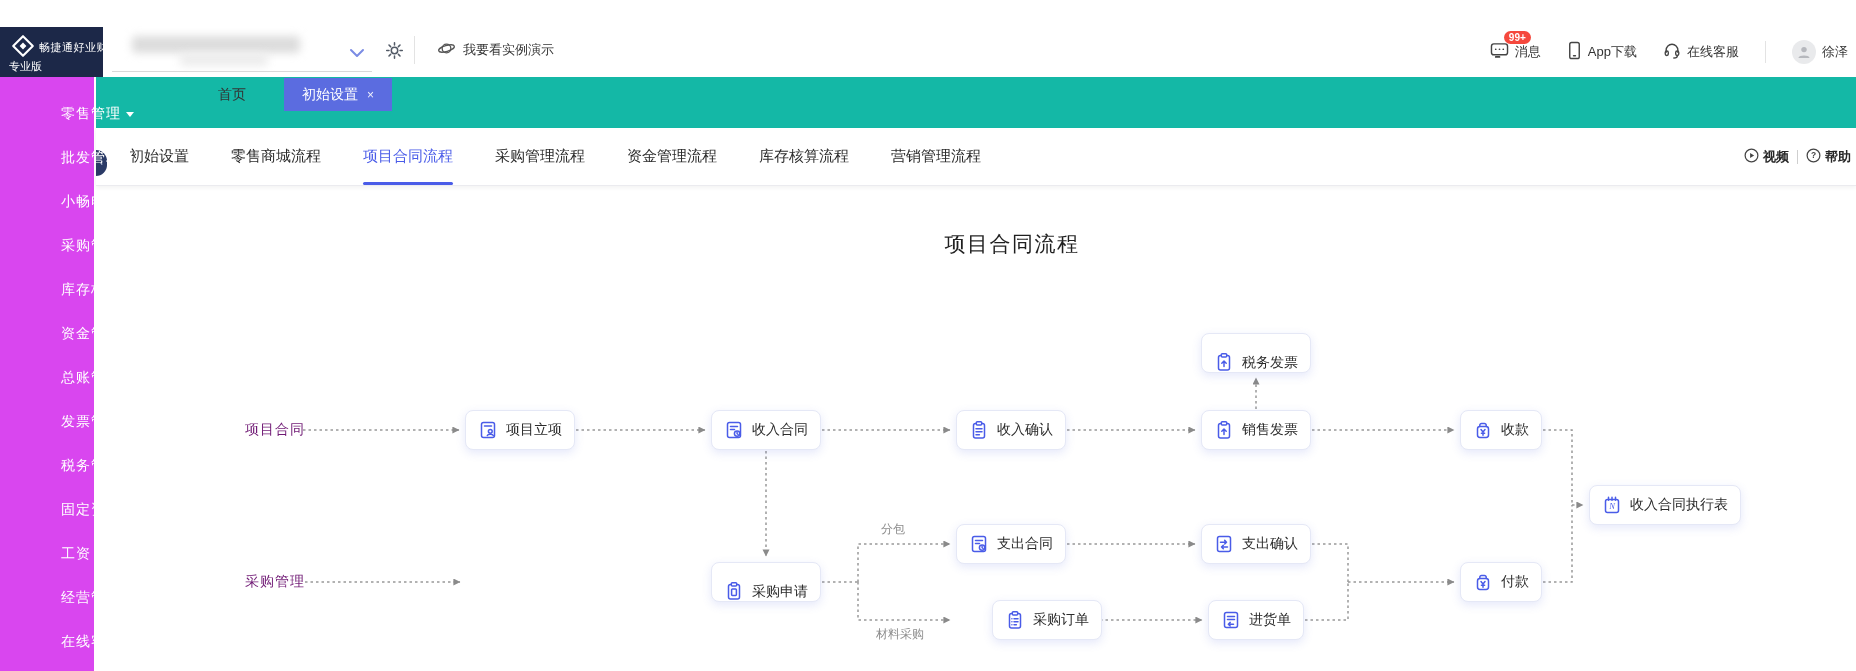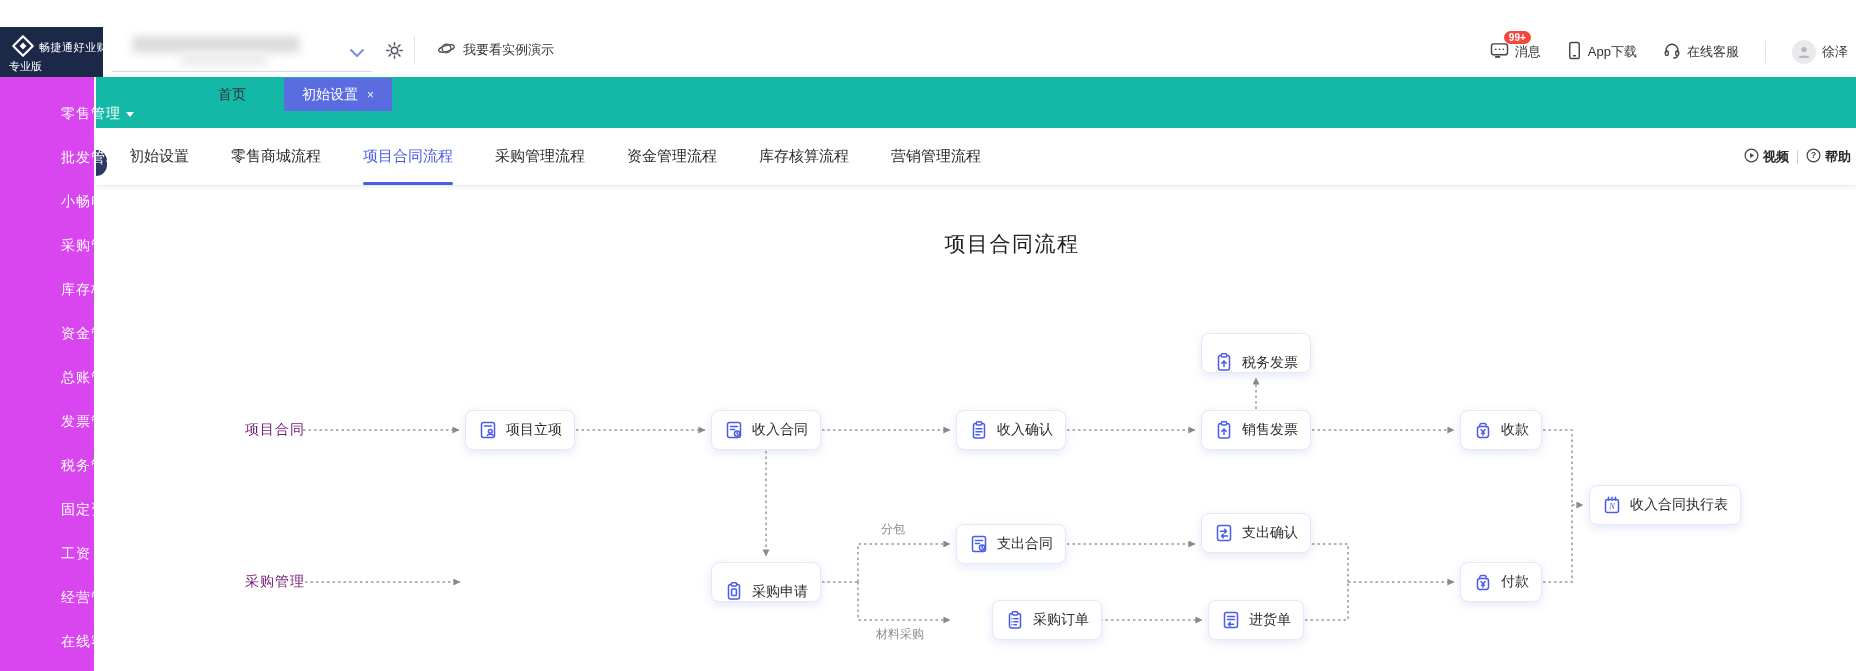--- a/index.html
+++ b/index.html
@@ -317,21 +317,21 @@
         <span class="fn-icon">
           <svg width="20" height="20" viewBox="0 0 20 20" fill="none" stroke="#4a5ce8" stroke-width="1.5" stroke-linecap="round" stroke-linejoin="round">
             <rect x="3.5" y="2.5" width="13" height="15" rx="2"></rect>
             <path d="M6.5 6.5h7M6.5 9.5h4"></path>
             <circle cx="13.1" cy="13.6" r="2.7"></circle>
             <path d="M13.1 12.4v1.3l1 .6"></path>
           </svg>
         </span>
         <span class="fn-label">支出合同</span>
       </div>
-      <div class="flow-node" style="left: 1256px; top: 533px;">
+      <div class="flow-node" style="left: 1256px; top: 544px;">
         <span class="fn-icon">
           <svg width="20" height="20" viewBox="0 0 20 20" fill="none" stroke="#4a5ce8" stroke-width="1.5" stroke-linecap="round" stroke-linejoin="round">
             <rect x="3.5" y="2.5" width="13" height="15" rx="2"></rect>
             <path d="M6.5 8.2h6M10.7 6.4l1.8 1.8-1.8 1.8"></path>
             <path d="M13.5 13h-6M9.3 11.2 7.5 13l1.8 1.8"></path>
           </svg>
         </span>
         <span class="fn-label">支出确认</span>
       </div>
       <div class="flow-node" style="left: 766px; top: 582px; align-items: flex-end;">

